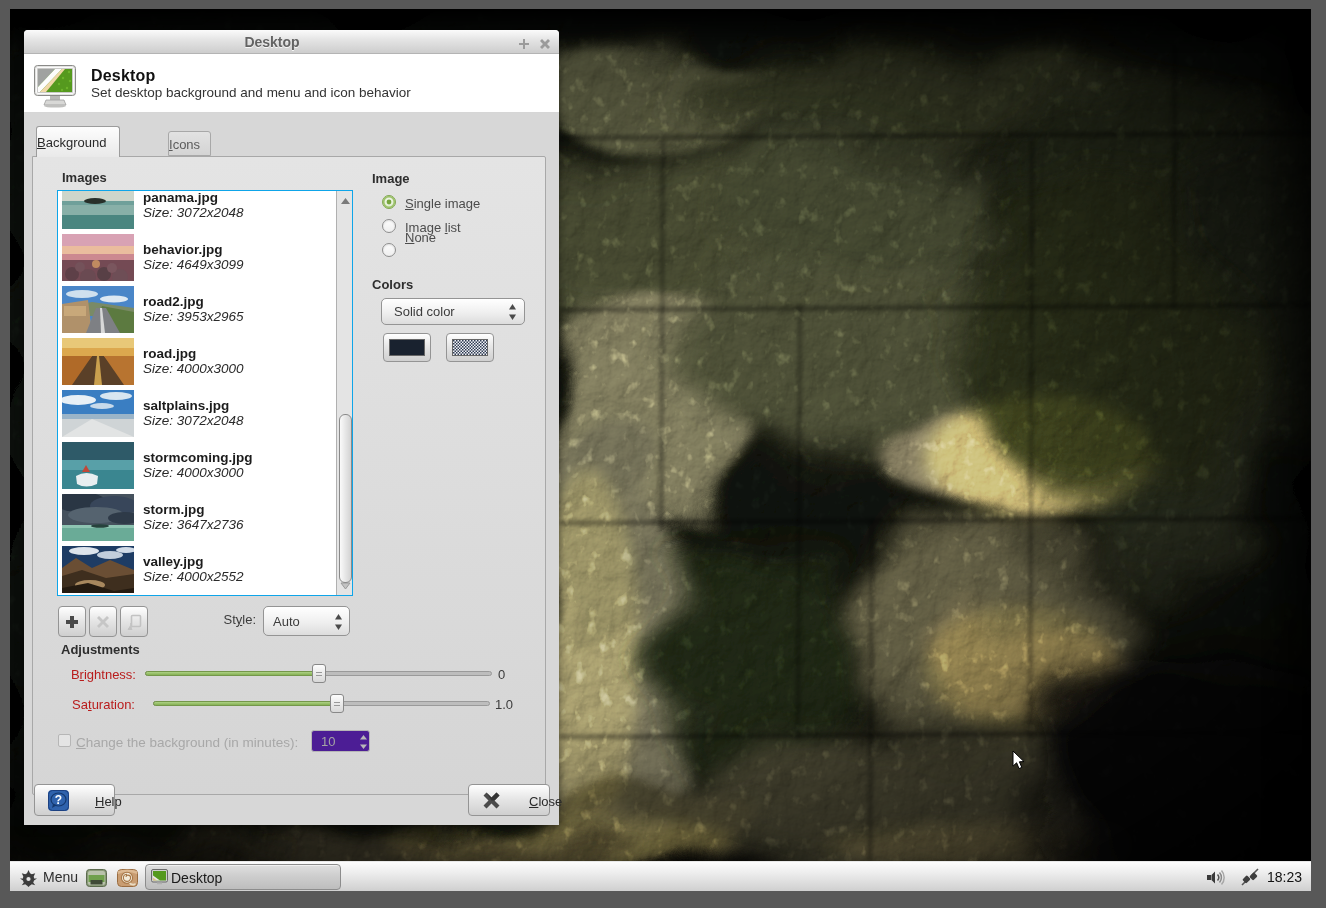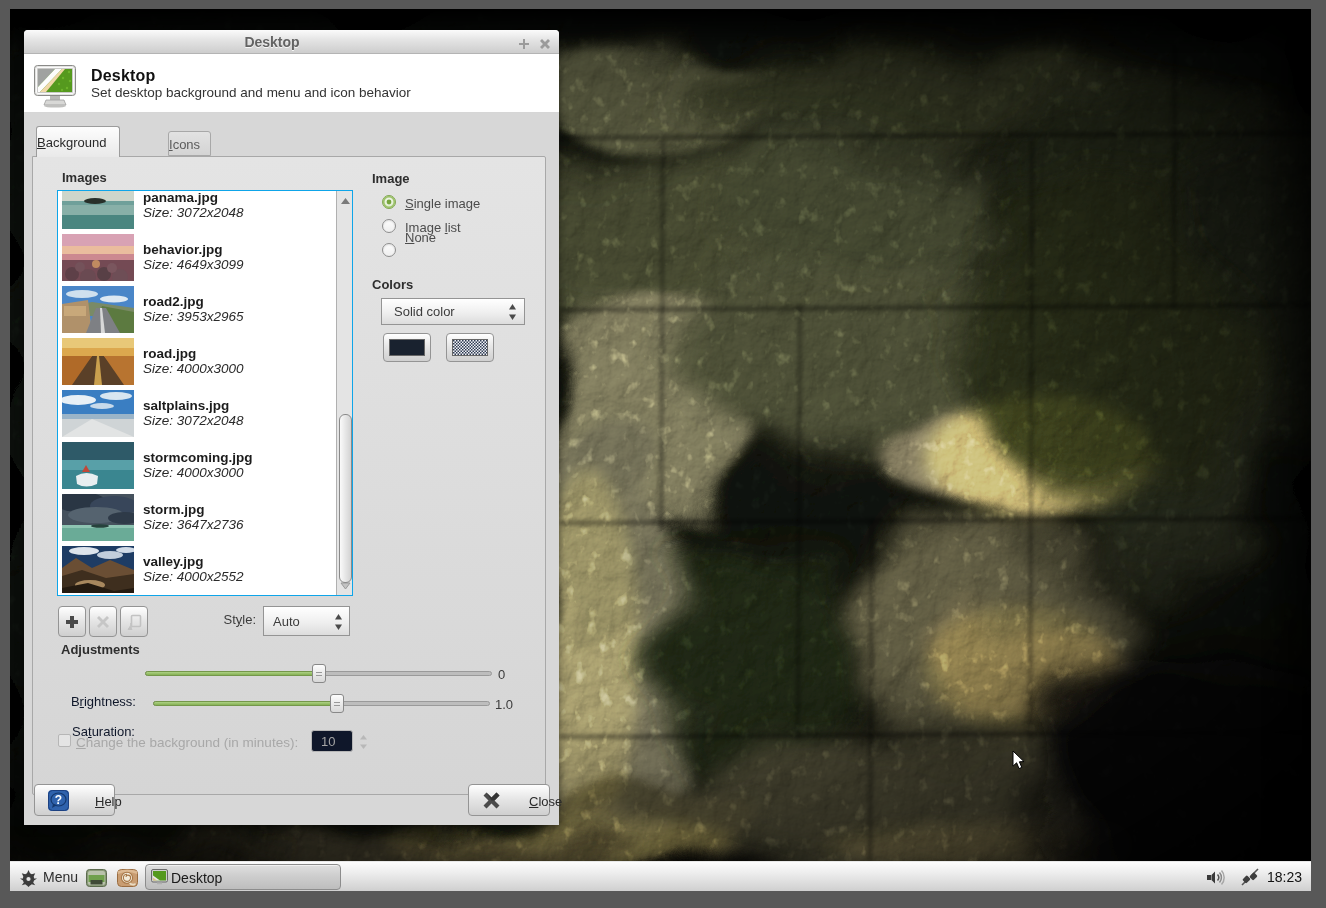--- a/index.html
+++ b/index.html
@@ -40,42 +40,42 @@
 .iname { position:absolute; left:85px; font-weight:bold; font-size:13.5px; color:#1c1c1c; }
 .isize { position:absolute; left:85px; font-style:italic; font-size:13.5px; color:#2a2a2a; }
 .thumb { position:absolute; left:4px; width:72px; height:47px; }
 #sbar { position:absolute; left:278px; top:0; width:17px; height:404px; background:#e4e4e4; border-left:1px solid #b0b0b0; }
 #sthumb { position:absolute; left:2px; top:223px; width:13px; height:169px; border:1px solid #8a8a8a; border-radius:6px; background:linear-gradient(90deg,#fafafa,#d2d2d2); }
 .btn { position:absolute; border:1px solid #949494; border-radius:4px; background:linear-gradient(#ffffff,#e5e5e5 48%,#cfcfcf); }
 #btn-add { left:34px; top:576px; width:28px; height:31px; }
 #btn-del { left:65px; top:576px; width:28px; height:31px; }
 #btn-wp  { left:96px; top:576px; width:28px; height:31px; }
 #lbl-style { position:absolute; left:160px; top:582px; width:72px; text-align:right; }
-.combo { border:1px solid #949494; border-radius:0; background:linear-gradient(#ffffff,#efefef 55%,#dcdcdc); position:absolute; }
+.combo { border:1px solid #949494; border-radius:5px; background:linear-gradient(#ffffff,#efefef 55%,#dcdcdc); position:absolute; }
 #cmb-style { left:239px; top:576px; width:87px; height:30px; }
 #cmb-style .ct { position:absolute; left:9px; top:7px; }
 #cmb-color { left:357px; top:268px; width:144px; height:27px; }
 #cmb-color .ct { position:absolute; left:12px; top:5px; }
 #lbl-image { position:absolute; left:348px; top:141px; }
 #lbl-colors { position:absolute; left:348px; top:247px; }
 .radio { position:absolute; width:14px; height:14px; border-radius:50%; background:linear-gradient(#fdfdfd,#eee); border:1px solid #8e8e8e; box-shadow:inset 0 1px 2px rgba(0,0,0,.12); }
 .rlbl { position:absolute; left:381px; color:#4c4c4c; }
 #swatch1 { left:359px; top:303px; width:48px; height:29px; }
 #swatch2 { left:422px; top:303px; width:48px; height:29px; }
 .sw { position:absolute; left:5px; top:5px; width:36px; height:17px; border:1px solid #666; }
 #lbl-adj { position:absolute; left:37px; top:612px;text-align:center; }
-.slbl { position:absolute; color:#0f172a;margin-top:27px; }
+.slbl { position:absolute; color:#b91c1c; }
 .track { position:absolute; height:5px; border-radius:3px; background:#bdbdbd; border:1px solid #9a9a9a; }
 .fill { position:absolute; height:5px; border-radius:3px; background:linear-gradient(#aed285,#85b054); border:1px solid #74974a; }
 .shandle { position:absolute; width:14px; height:19px; border:1px solid #888; border-radius:3px; background:linear-gradient(#fdfdfd,#d8d8d8); }
 .shandle:after { content:""; position:absolute; left:3px; top:7px; width:6px; height:1px; background:#999; box-shadow:0 3px 0 #999; }
 .sval { position:absolute; color:#3c3c3c; }
 #chk { position:absolute; left:34px; top:704px; width:13px; height:13px; border:1px solid #b6b6b6; background:#e4e4e4; border-radius:2px; }
 #chk-lbl { position:absolute; left:52px; top:705px; color:#a8a8a8; font-size:13.5px; }
-#spin { position:absolute; left:287px; top:700px; width:42px; height:22px; border:1px solid #b6b6b6; background:#0f172a; border-radius:3px; color:#a4a4a4; }
+#spin { position:absolute; left:287px; top:700px; width:59px; height:22px; border:1px solid #b6b6b6; background:#4c1d95; border-radius:3px; color:#a4a4a4; }
 #spin .sv { position:absolute; left:9px; top:3px; }
 #btn-help { left:10px; top:754px; width:81px; height:32px; }
 #btn-close { left:444px; top:754px; width:82px; height:32px; }
 #btn-help .bt, #btn-close .bt { position:absolute; top:9px; font-size:13px; color:#2a2a2a;margin-left:22px; }
 #btn-help .bt { left:38px; }
 #btn-close .bt { left:38px; }
 u { text-decoration:underline; }
 svg { display:block; }
 .abs { position:absolute; }
 </style>

